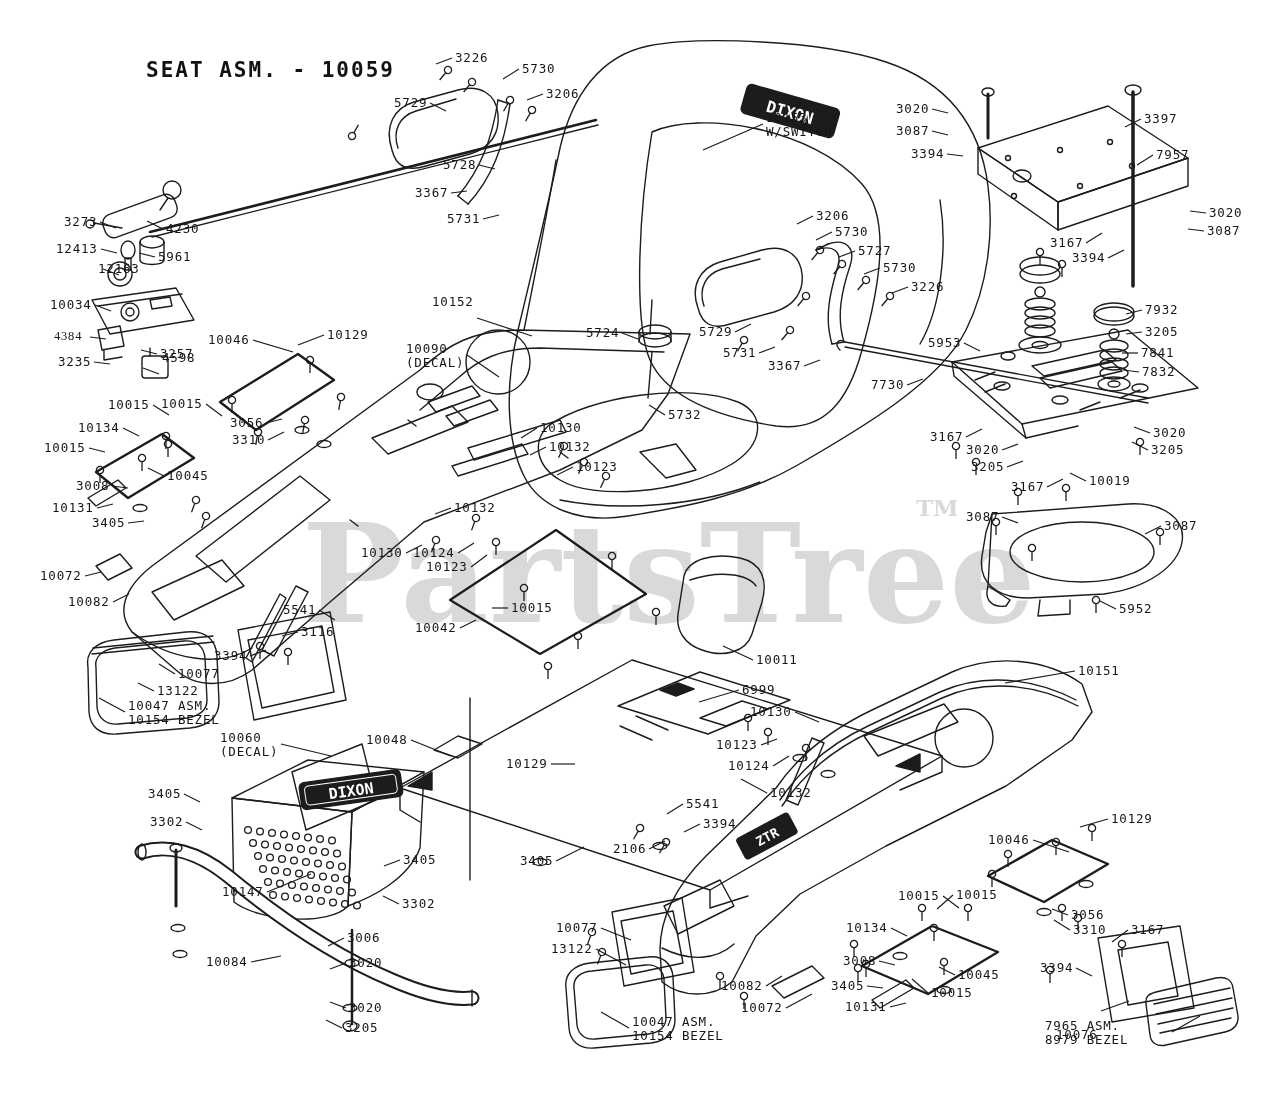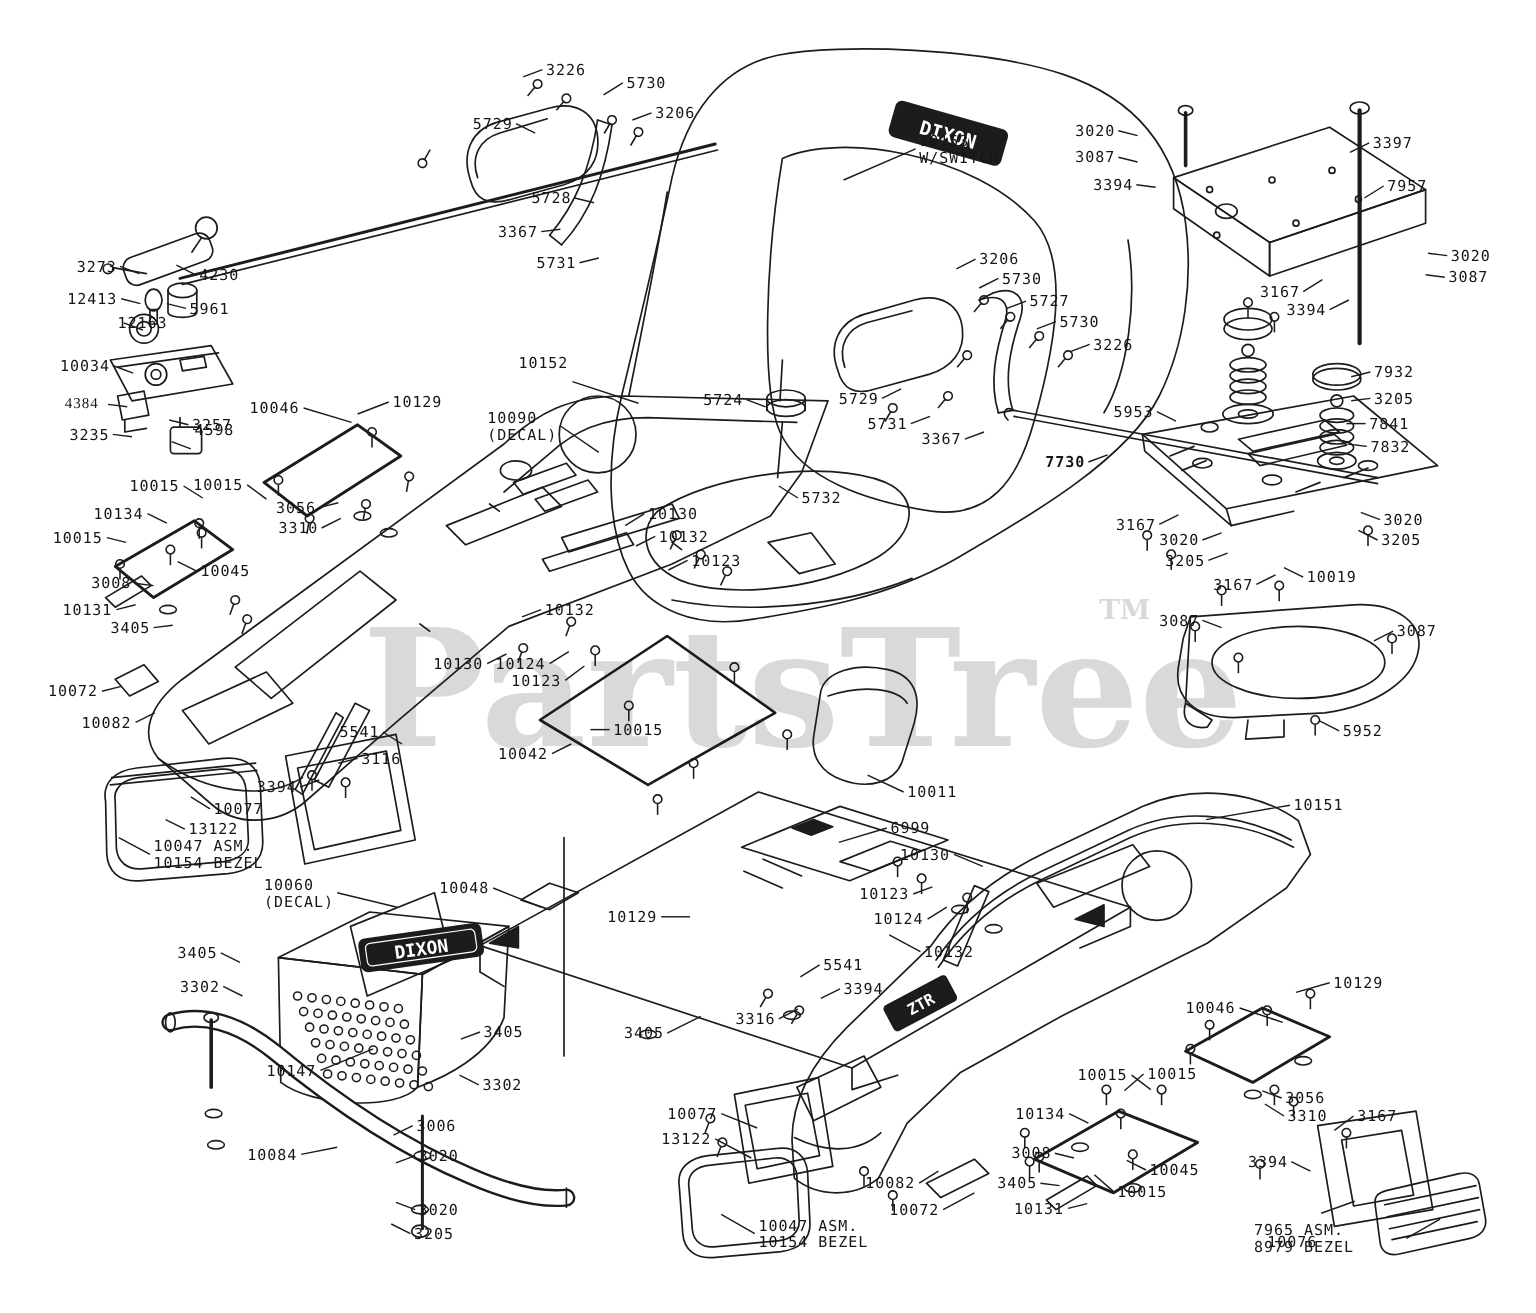--- a/index.html
+++ b/index.html
@@ -730,20 +730,21 @@
       <line x1="1108" y1="819" x2="1080" y2="827" stroke="#1c1c1c" stroke-width="1.2"></line>
       <line x1="1033" y1="840" x2="1069" y2="852" stroke="#1c1c1c" stroke-width="1.2"></line>
       <line x1="1068" y1="915" x2="1052" y2="909" stroke="#1c1c1c" stroke-width="1.2"></line>
       <line x1="1070" y1="930" x2="1054" y2="920" stroke="#1c1c1c" stroke-width="1.2"></line>
       <line x1="1128" y1="930" x2="1112" y2="942" stroke="#1c1c1c" stroke-width="1.2"></line>
       <line x1="1076" y1="968" x2="1092" y2="976" stroke="#1c1c1c" stroke-width="1.2"></line>
       <line x1="1101" y1="1011" x2="1129" y2="1001" stroke="#1c1c1c" stroke-width="1.2"></line>
       <line x1="1172" y1="1032" x2="1200" y2="1016" stroke="#1c1c1c" stroke-width="1.2"></line>
     </svg>
 
+  <div id="title">SEAT ASM. - 10059</div>
   <div id="labelLayer">
       <div class="plbl" style="left: 64px; top: 222px;">3273</div>
       <div class="plbl" style="left: 166px; top: 229px;">4230</div>
       <div class="plbl" style="left: 56px; top: 249px;">12413</div>
       <div class="plbl" style="left: 158px; top: 257px;">5961</div>
       <div class="plbl" style="left: 58px; top: 269px; margin-left: 40px;">12163</div>
       <div class="plbl" style="left: 50px; top: 305px;">10034</div>
       <div class="plbl" style="left: 54px; top: 337px; font-family: Liberation Serif, serif;">4384</div>
       <div class="plbl" style="left: 160px; top: 354px;">3257</div>
       <div class="plbl" style="left: 58px; top: 362px;">3235</div>
@@ -780,21 +781,21 @@
       <div class="plbl" style="left: 1072px; top: 258px;">3394</div>
       <div class="plbl" style="left: 816px; top: 216px;">3206</div>
       <div class="plbl" style="left: 835px; top: 232px;">5730</div>
       <div class="plbl" style="left: 858px; top: 251px;">5727</div>
       <div class="plbl" style="left: 883px; top: 268px;">5730</div>
       <div class="plbl" style="left: 911px; top: 287px;">3226</div>
       <div class="plbl" style="left: 699px; top: 332px;">5729</div>
       <div class="plbl" style="left: 723px; top: 353px;">5731</div>
       <div class="plbl" style="left: 768px; top: 366px;">3367</div>
       <div class="plbl" style="left: 928px; top: 343px;">5953</div>
-      <div class="plbl" style="left: 871px; top: 385px; font-weight: bold;">7730</div>
+      <div class="plbl" style="left: 871px; top: 385px;">7730</div>
       <div class="plbl" style="left: 1145px; top: 310px;">7932</div>
       <div class="plbl" style="left: 1145px; top: 332px;">3205</div>
       <div class="plbl" style="left: 1141px; top: 353px;">7841</div>
       <div class="plbl" style="left: 1142px; top: 372px;">7832</div>
       <div class="plbl" style="left: 930px; top: 437px;">3167</div>
       <div class="plbl" style="left: 966px; top: 450px;">3020</div>
       <div class="plbl" style="left: 971px; top: 467px;">3205</div>
       <div class="plbl" style="left: 1153px; top: 433px;">3020</div>
       <div class="plbl" style="left: 1151px; top: 450px;">3205</div>
       <div class="plbl" style="left: 1011px; top: 487px;">3167</div>
@@ -830,21 +831,21 @@
       <div class="plbl" style="left: 366px; top: 740px;">10048</div>
       <div class="plbl" style="left: 756px; top: 660px;">10011</div>
       <div class="plbl" style="left: 742px; top: 690px;">6999</div>
       <div class="plbl" style="left: 750px; top: 712px;">10130</div>
       <div class="plbl" style="left: 716px; top: 745px;">10123</div>
       <div class="plbl" style="left: 728px; top: 766px;">10124</div>
       <div class="plbl" style="left: 770px; top: 793px;">10132</div>
       <div class="plbl" style="left: 506px; top: 764px;">10129</div>
       <div class="plbl" style="left: 686px; top: 804px;">5541</div>
       <div class="plbl" style="left: 703px; top: 824px;">3394</div>
-      <div class="plbl" style="left: 613px; top: 849px;">3316</div>
+      <div class="plbl" style="left: 613px; top: 849px;">2106</div>
       <div class="plbl" style="left: 520px; top: 861px;">3405</div>
       <div class="plbl" style="left: 403px; top: 860px;">3405</div>
       <div class="plbl" style="left: 402px; top: 904px;">3302</div>
       <div class="plbl" style="left: 148px; top: 794px;">3405</div>
       <div class="plbl" style="left: 150px; top: 822px;">3302</div>
       <div class="plbl" style="left: 222px; top: 892px;">10147</div>
       <div class="plbl" style="left: 206px; top: 962px;">10084</div>
       <div class="plbl" style="left: 347px; top: 938px;">3006</div>
       <div class="plbl" style="left: 349px; top: 963px;">3020</div>
       <div class="plbl" style="left: 349px; top: 1008px;">3020</div>

